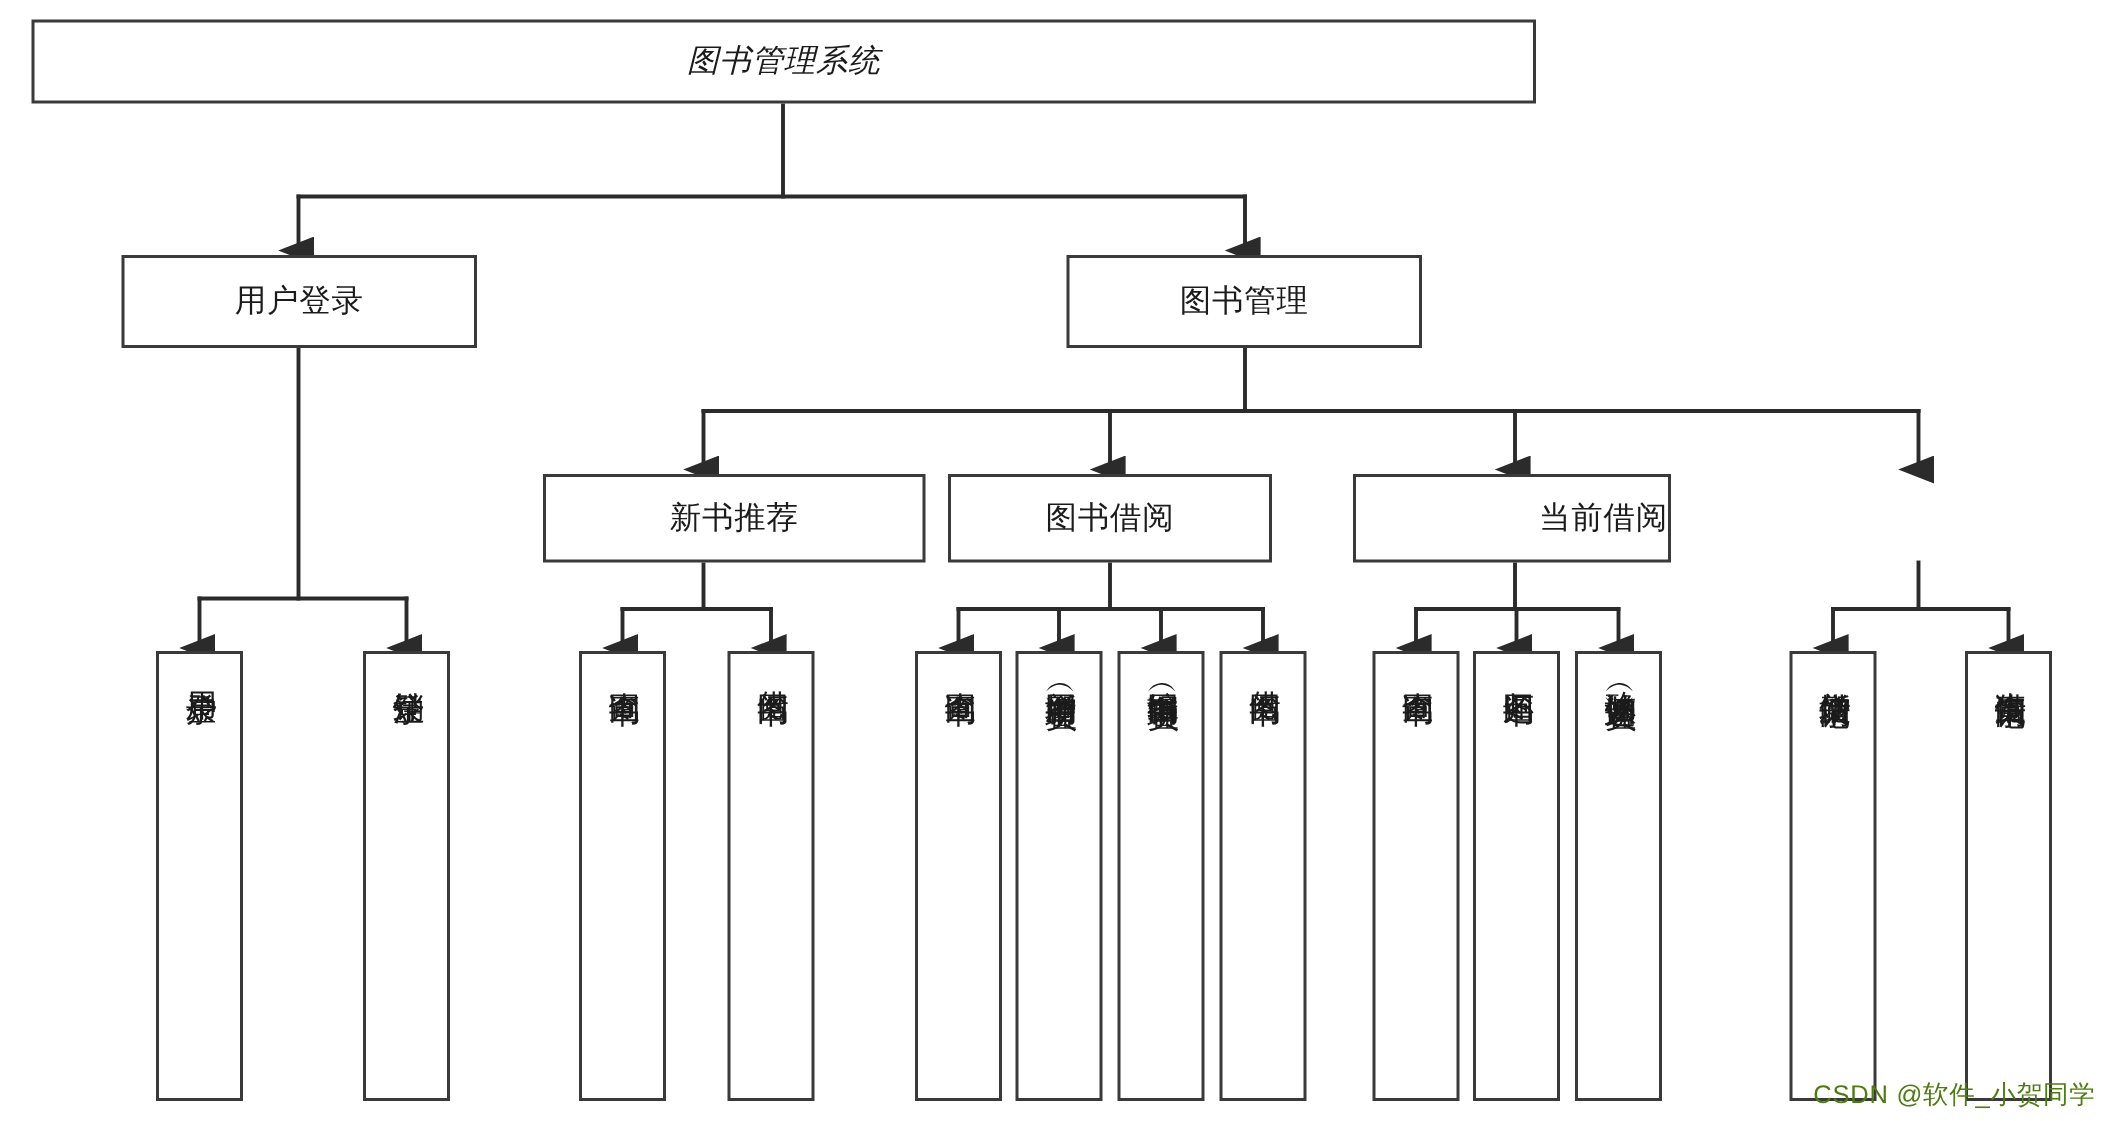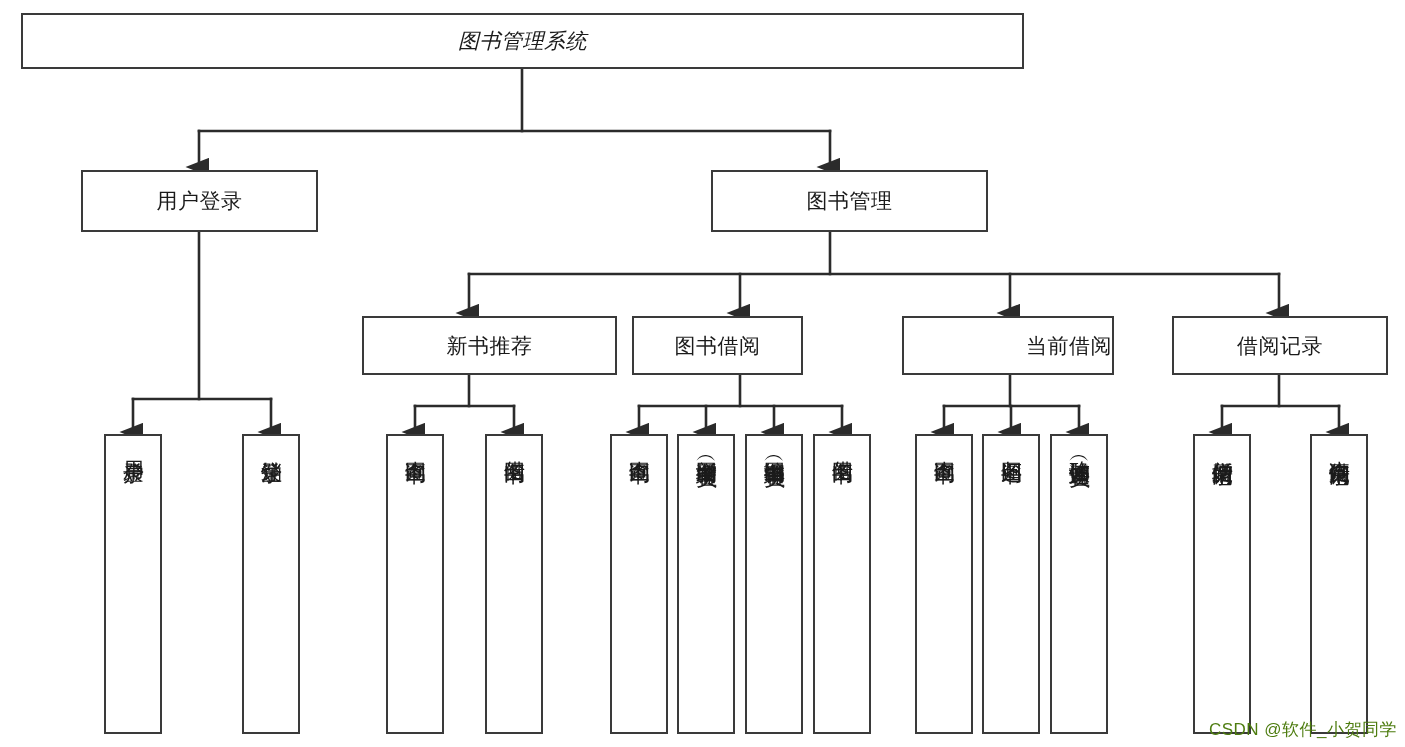--- a/index.html
+++ b/index.html
@@ -124,35 +124,32 @@
     </g>
   </svg>
 
   <div class="node horizontal" style="left:21px; top:13px; width:1003px; height:56px;font-style:italic;">
     <span class="label">图书管理系统</span>
   </div>
 
   <div class="node horizontal" style="left:81px; top:170px; width:237px; height:62px;">
     <span class="label">用户登录</span>
   </div>
-  <div class="node horizontal" style="left:711px; top:170px; width:277px; height:62px;text-align:right;">
+  <div class="node horizontal" style="left:711px; top:170px; width:237px; height:62px;text-align:right;">
     <span class="label">图书管理</span>
   </div>
 
   <div class="node horizontal" style="left:362px; top:316px; width:255px; height:59px;">
     <span class="label">新书推荐</span>
   </div>
-  <div class="node horizontal" style="left:632px; top:316px; width:171px; height:59px;">
+  <div class="node horizontal" style="left:632px; top:316px; width:216px; height:59px;">
     <span class="label">图书借阅</span>
   </div>
   <div class="node horizontal" style="left:902px; top:316px; width:212px; height:59px;justify-content:flex-end;">
     <span class="label">当前借阅</span>
-  </div>
-  <div class="node horizontal" style="left:1172px; top:316px; width:216px; height:59px;">
-    <span class="label">借阅记录</span>
   </div>
 
   <div class="node vertical" style="left:104px; top:434px; width:58px; height:300px;">
     <span class="label">用户登录</span>
   </div>
   <div class="node vertical" style="left:242px; top:434px; width:58px; height:300px;">
     <span class="label">注销登录</span>
   </div>
 
   <div class="node vertical" style="left:386px; top:434px; width:58px; height:300px;">

